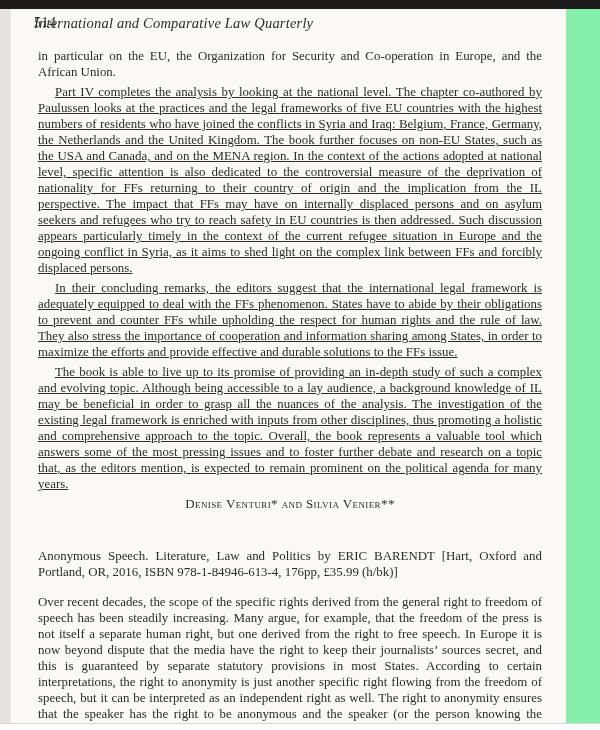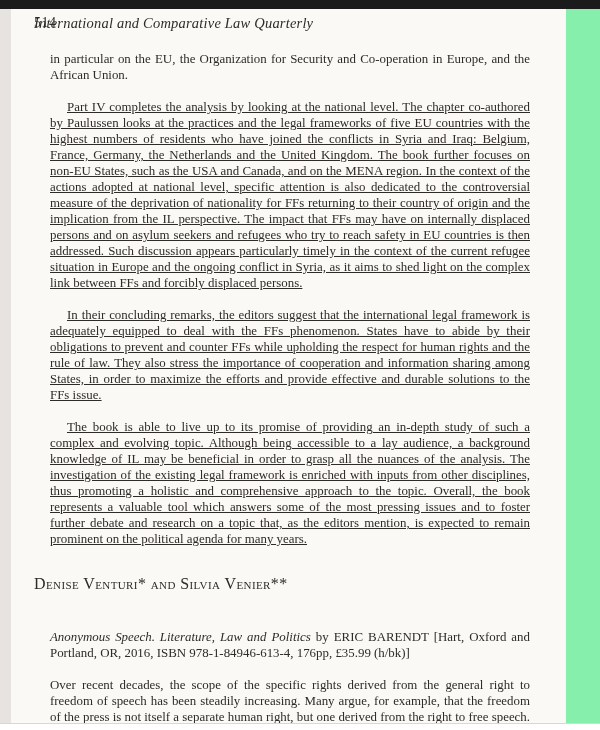--- a/index.html
+++ b/index.html
@@ -44,37 +44,37 @@
     letter-spacing: 0.5px;
   }
   .journal-title {
     text-align: left;
     font-style: italic;
     font-size: 14.5px;
     padding-top: 2px;
     letter-spacing: 0.2px;
   }
   .body-text p {
-    margin: 16px;
+    margin: 4px;
     font-size: 12.9px;
     line-height: 16px;
     text-align: justify;
   }
   .indent { text-indent: 17px; text-decoration: underline; }
   .signature {
-    margin-top: 28px;
-    text-align: left;
+    margin-top: 4px;
+    text-align: center;
     font-variant: small-caps;
-    font-size: 16px;
+    font-size: 13px;
     letter-spacing: 0.4px;
   }
   .book-heading {
     margin-top: 36px !important;
   }
-  .book-title-italic { font-style: italic; }
+  .book-title-italic { }
   .first-review2 { margin-top: 14px !important; }
   .bottom-strip {
     position: absolute; bottom: 0; left: 0;
     width: 600px; height: 7px;
     background: #ffffff;
     border-top: 1px solid #d9d7d4;
     box-sizing: border-box;
   }
 </style>
 </head>

